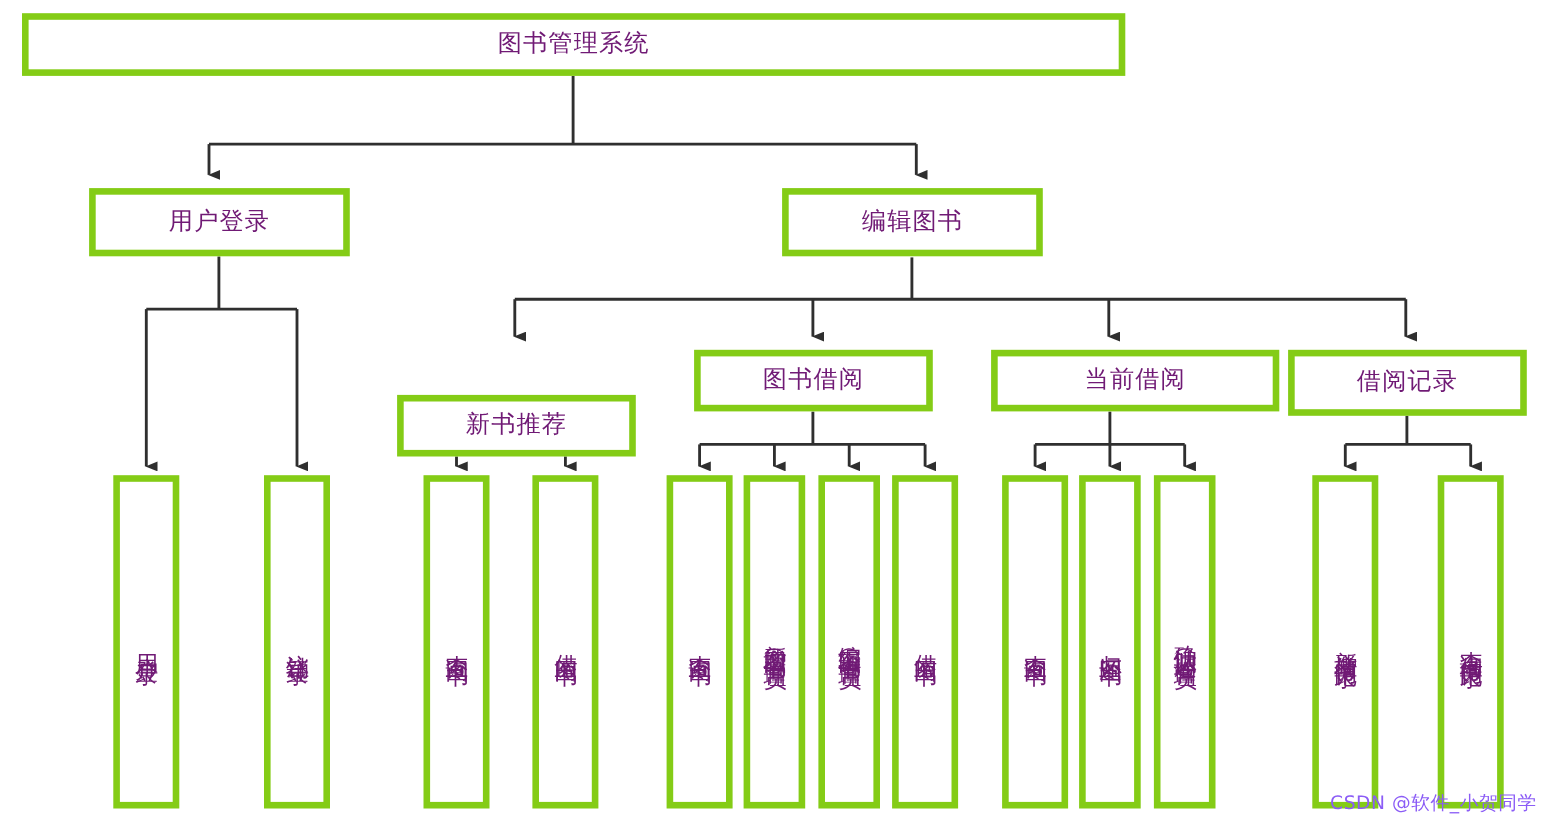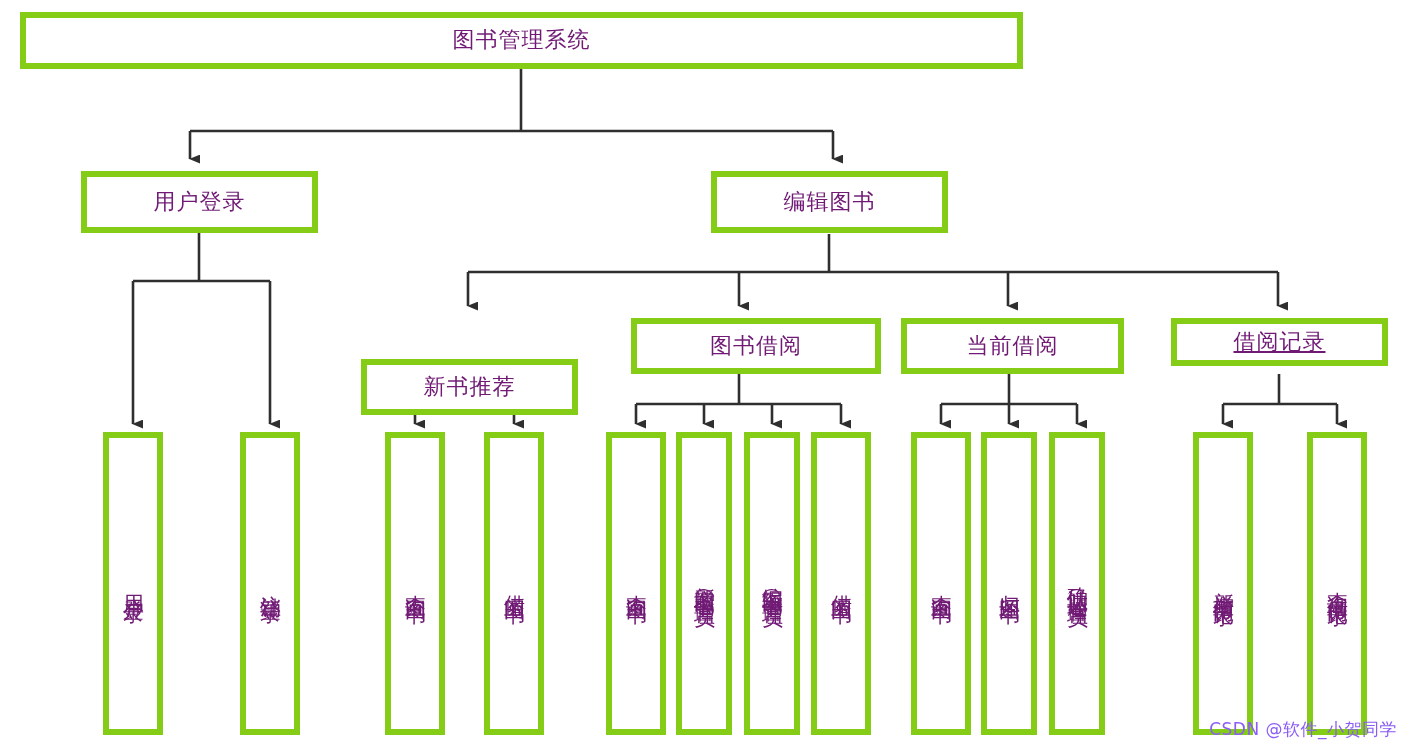--- a/index.html
+++ b/index.html
@@ -137,29 +137,29 @@
   </div>
 
   <div class="node h" style="left:711px; top:171px; width:237px; height:62px;">
     <span class="lbl">编辑图书</span>
   </div>
 
   <div class="node h" style="left:361px; top:318px; width:217px; height:56px;margin-top:41px;">
     <span class="lbl">新书推荐</span>
   </div>
 
-  <div class="node h" style="left:631px; top:318px; width:250px; height:56px;">
+  <div class="node h" style="left:631px; top:318px; width:217px; height:56px;">
     <span class="lbl">图书借阅</span>
   </div>
 
-  <div class="node h" style="left:901px; top:318px; width:223px; height:56px;">
+  <div class="node h" style="left:901px; top:318px; width:262px; height:56px;">
     <span class="lbl">当前借阅</span>
   </div>
 
-  <div class="node h" style="left:1171px; top:318px; width:217px; height:48px;text-decoration:underline;">
+  <div class="node h" style="left:1171px; top:318px; width:217px; height:60px;">
     <span class="lbl">借阅记录</span>
   </div>
 
   <div class="node v" style="left:103px; top:432px; width:60px; height:303px;">
     <span class="lbl">用户登录</span>
   </div>
 
   <div class="node v" style="left:240px; top:432px; width:60px; height:303px;">
     <span class="lbl">注销登录</span>
   </div>

